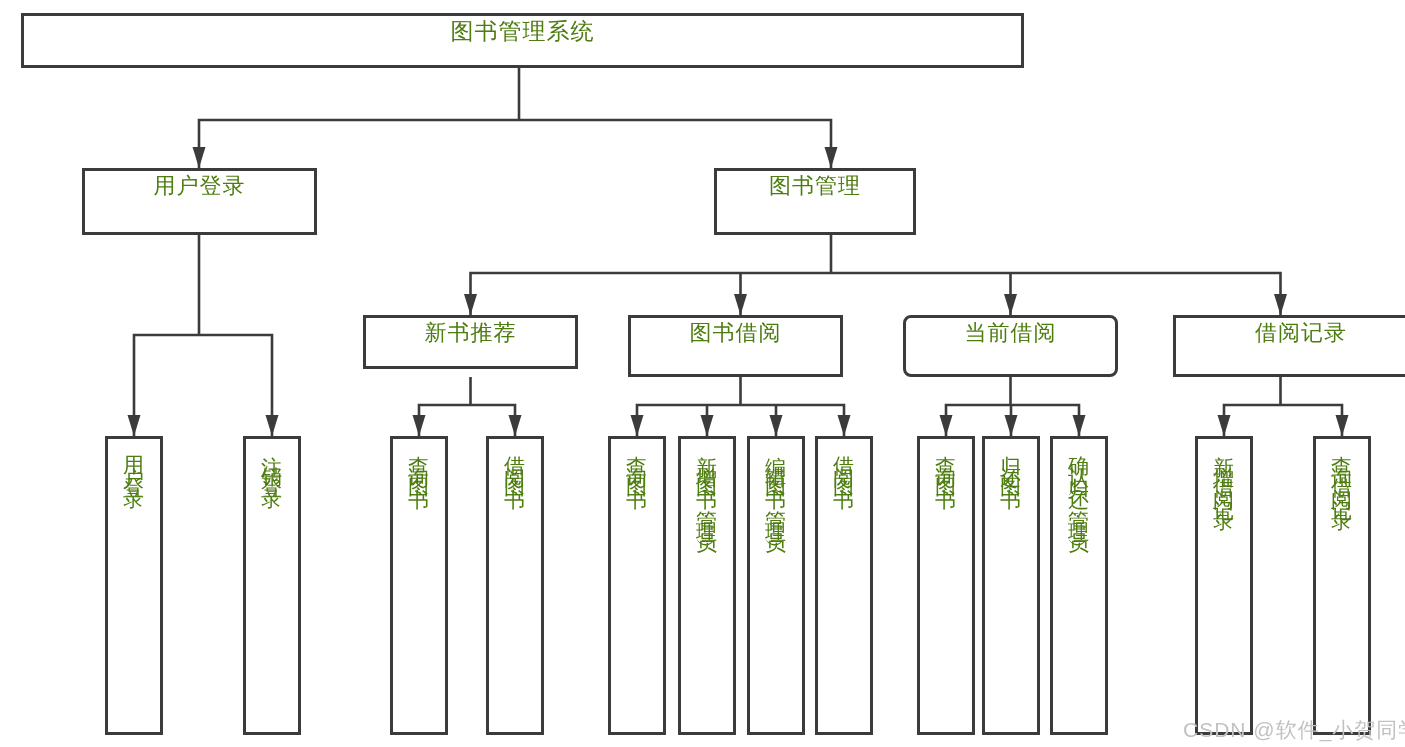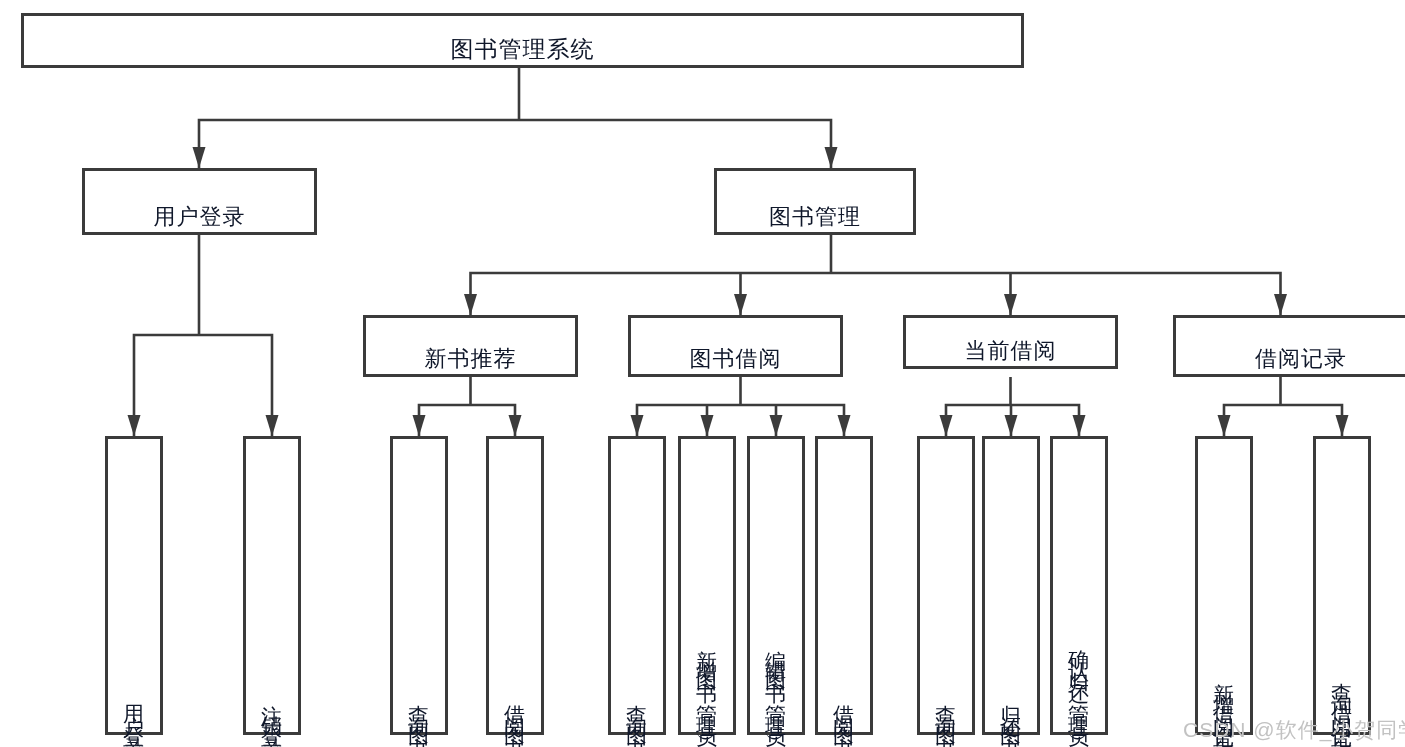--- a/index.html
+++ b/index.html
@@ -17,23 +17,23 @@
     width: 1405px; height: 747px;
     pointer-events: none;
     z-index: 1;
   }
   .box {
     position: absolute;
     background: #ffffff;
     border: 3px solid #3b3b3b;
     box-sizing: border-box;
     display: flex;
-    align-items: flex-end;
+    align-items: flex-start;
     justify-content: center;
-    color: #0f172a;
+    color: #4d7c0f;
     z-index: 2;
   }
   .hlabel {
     font-size: 22px;
     letter-spacing: 1px;
     white-space: nowrap;
   }
   .box.root .hlabel { font-size: 23px; }
   .leaf {
     width: 58px;
@@ -108,27 +108,27 @@
     <span class="hlabel">图书管理系统</span>
   </div>
 
   <div class="box" style="left:82px; top:168px; width:235px; height:67px;">
     <span class="hlabel">用户登录</span>
   </div>
   <div class="box" style="left:714px; top:168px; width:202px; height:67px;">
     <span class="hlabel">图书管理</span>
   </div>
 
-  <div class="box" style="left:363px; top:315px; width:215px; height:62px;">
+  <div class="box" style="left:363px; top:315px; width:215px; height:54px;">
     <span class="hlabel">新书推荐</span>
   </div>
   <div class="box" style="left:628px; top:315px; width:215px; height:62px;">
     <span class="hlabel">图书借阅</span>
   </div>
-  <div class="box" style="left:903px; top:315px; width:215px; height:54px;">
+  <div class="box" style="left:903px; top:315px; width:215px; height:62px;border-radius:8px;">
     <span class="hlabel">当前借阅</span>
   </div>
   <div class="box" style="left:1173px; top:315px; width:256px; height:62px;">
     <span class="hlabel">借阅记录</span>
   </div>
 
   <div class="box leaf" style="left:105px;">
     <span class="vlabel">用户登录</span>
   </div>
   <div class="box leaf" style="left:243px;">

